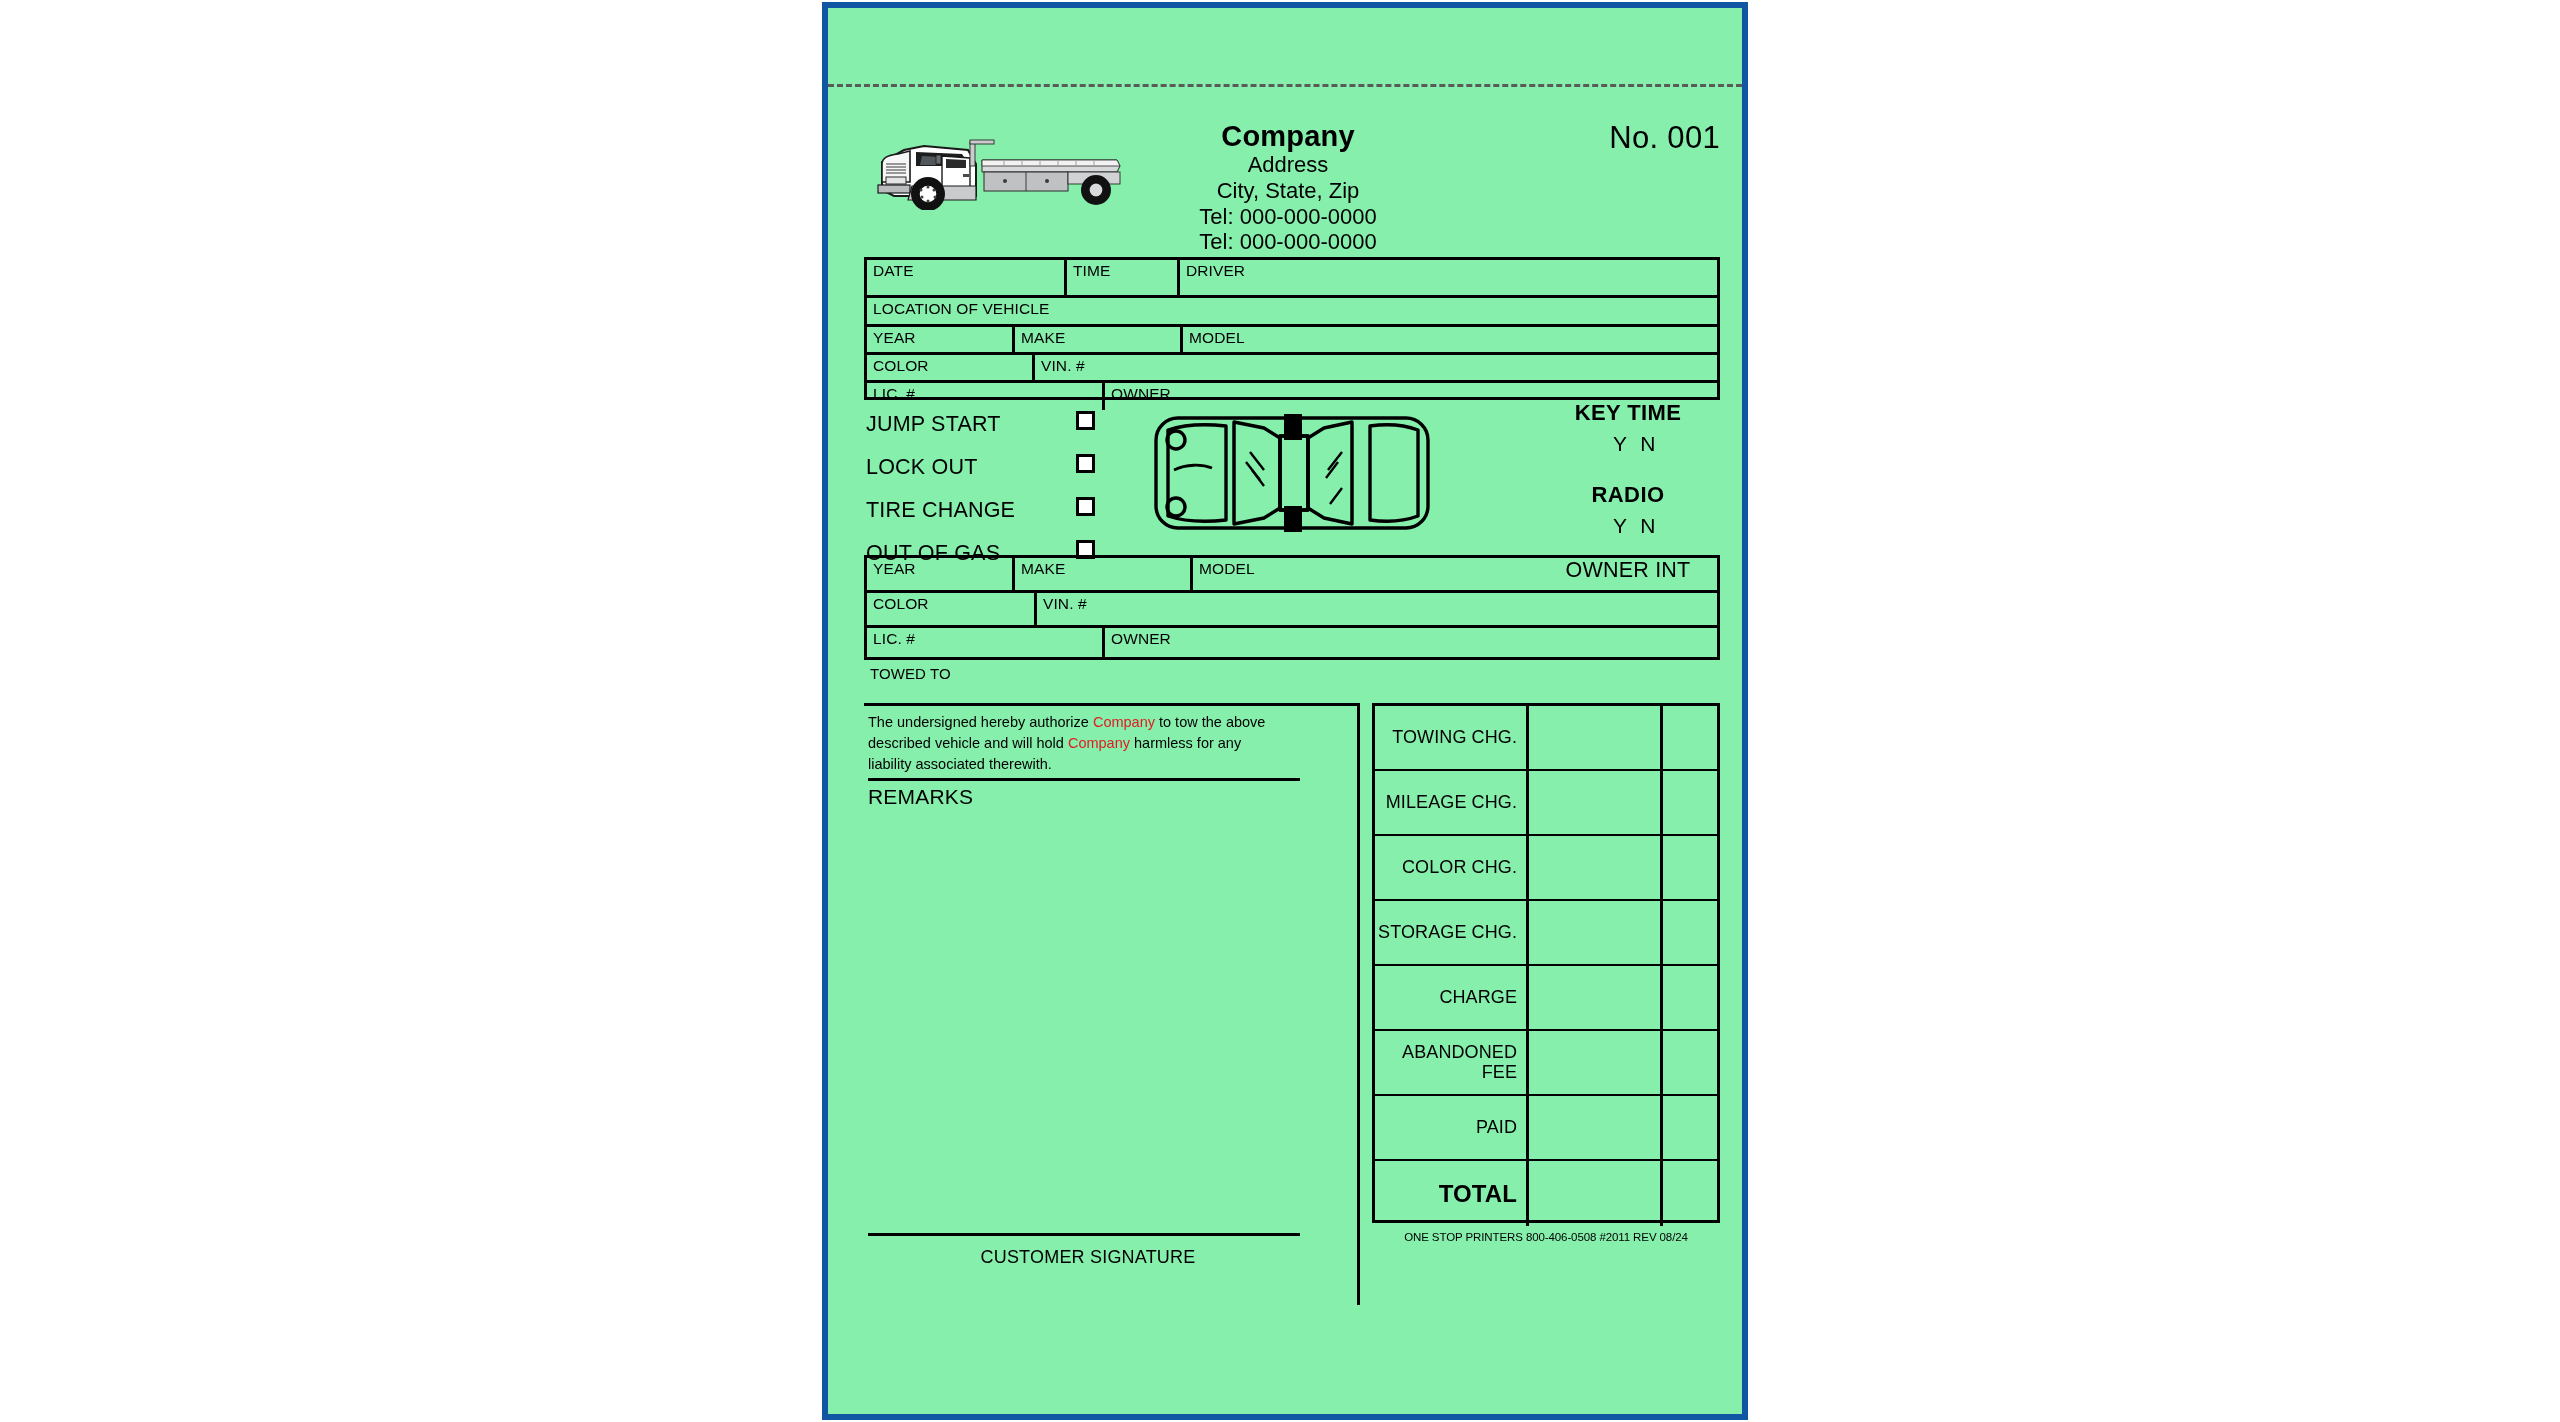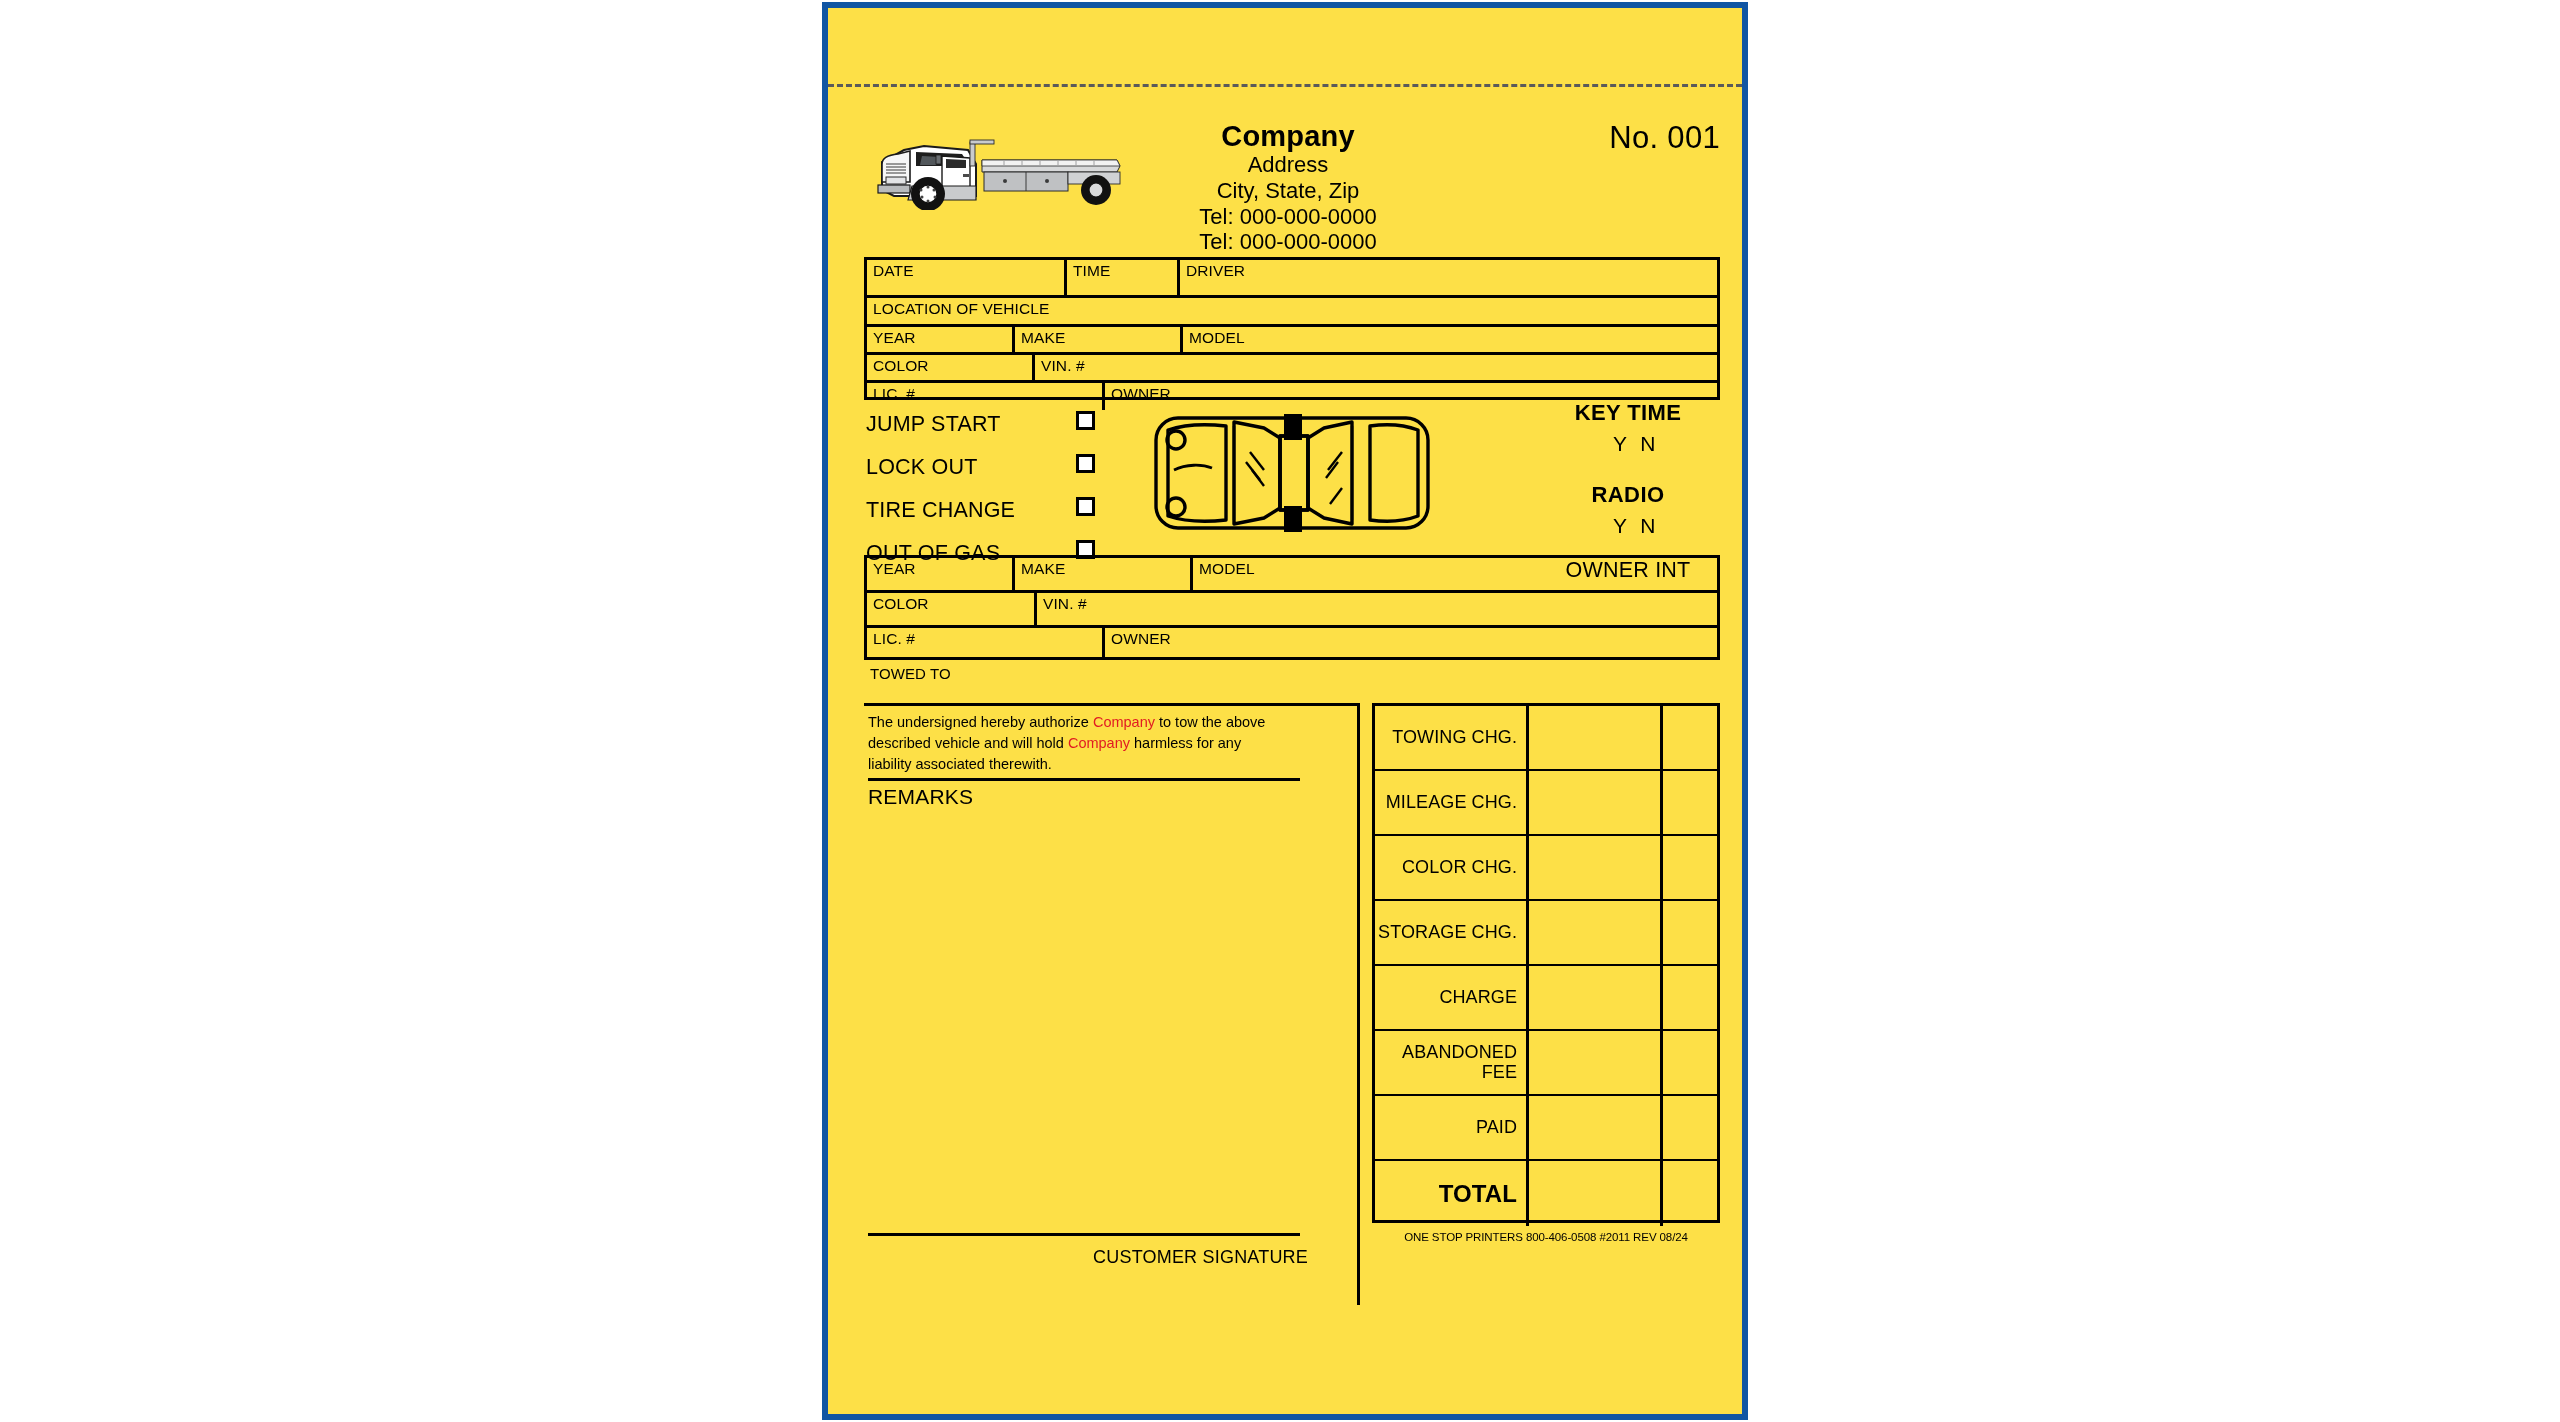--- a/index.html
+++ b/index.html
@@ -12,21 +12,21 @@
   }
   #page{position:absolute;left:0;top:0;width:2560px;height:1422px;background:#fff;}
 
   
   #sheet{
     position:absolute;
     left:822px; top:2px;
     width:926px; height:1418px;
     border:6px solid #1156a3;
     box-sizing:border-box;
-    background:#fde047;
+    background:#86efac;
   }
   #sheet-inner{position:absolute;left:0;top:0;right:0;bottom:0;}
 
   
   #perf{
     position:absolute;
     left:0px; top:76px;
     width:914px; height:0;
     border-top:3px dashed #5a5a5a;
   }
@@ -92,21 +92,21 @@
   #auth-box{
     position:absolute;left:0;top:0;width:496px;height:602px;
     border-top:3px solid #000; border-right:3px solid #000;
     box-sizing:border-box;
   }
   #auth-text{position:absolute;left:4px;top:6px;width:420px;font-size:14.5px;line-height:1.46;}
   .redco{color:#e11b22;}
   #remarks-rule{position:absolute;left:4px;top:72px;width:432px;height:0;border-top:3px solid #000;}
   #remarks-label{position:absolute;left:4px;top:79px;font-size:21px;letter-spacing:0.2px;}
   #sig-rule{position:absolute;left:4px;top:527px;width:432px;height:0;border-top:3px solid #000;}
-  #sig-label{position:absolute;left:4px;top:541px;width:440px;text-align:right;font-size:18px;letter-spacing:0.2px;}
+  #sig-label{position:absolute;left:4px;top:541px;width:440px;text-align:center;font-size:18px;letter-spacing:0.2px;}
 
   
   #chg{
     position:absolute;left:508px;top:0;width:348px;height:520px;
     border:3px solid #000;box-sizing:border-box;
   }
   .crow{display:flex;height:65px;border-bottom:2px solid #000;box-sizing:border-box;}
   .crow:last-child{border-bottom:none;}
   .clabel{
     width:154px;box-sizing:border-box;border-right:3px solid #000;

